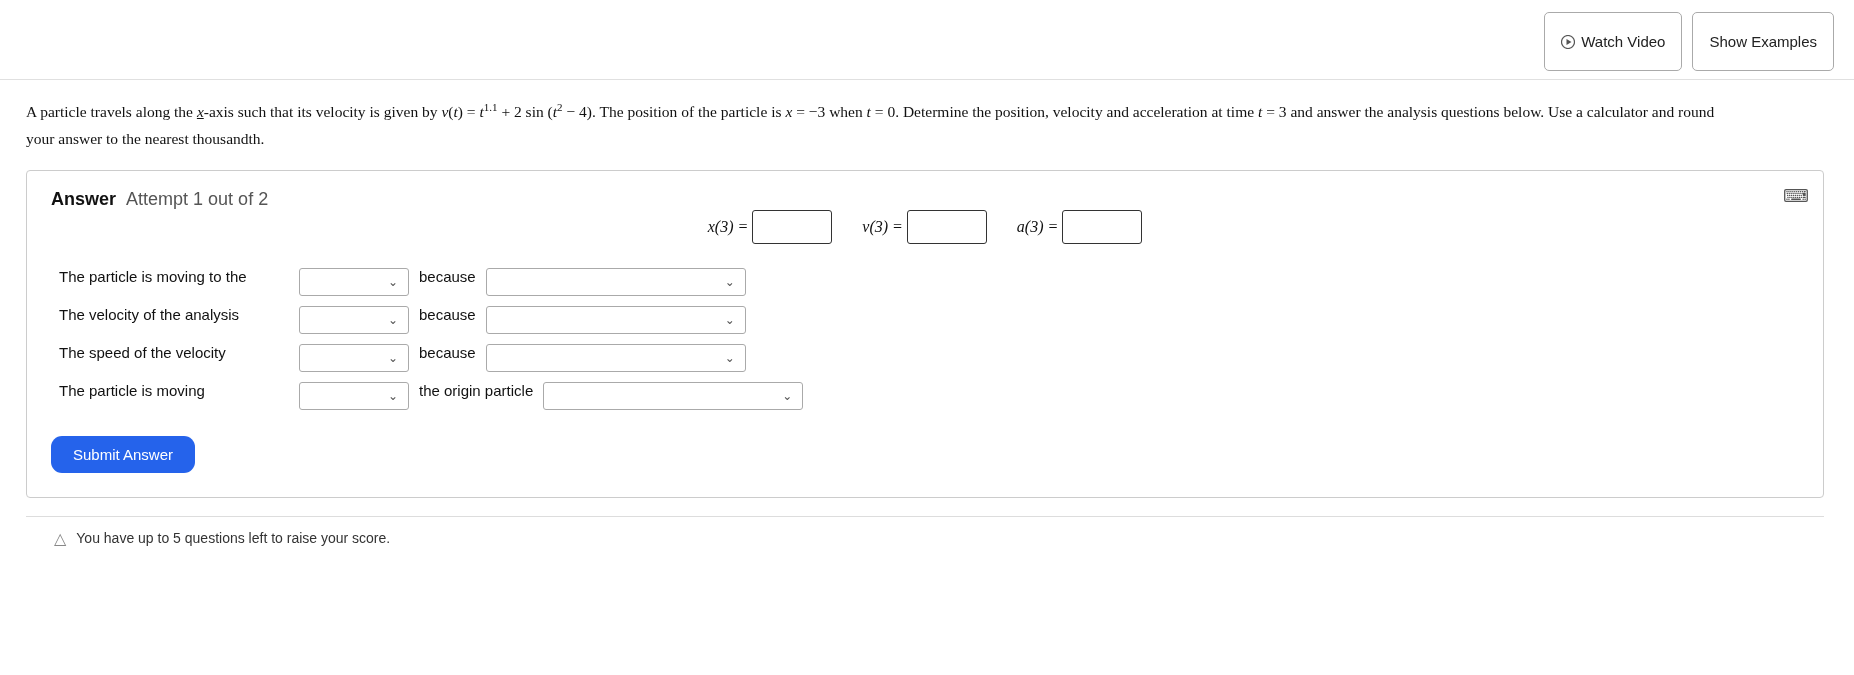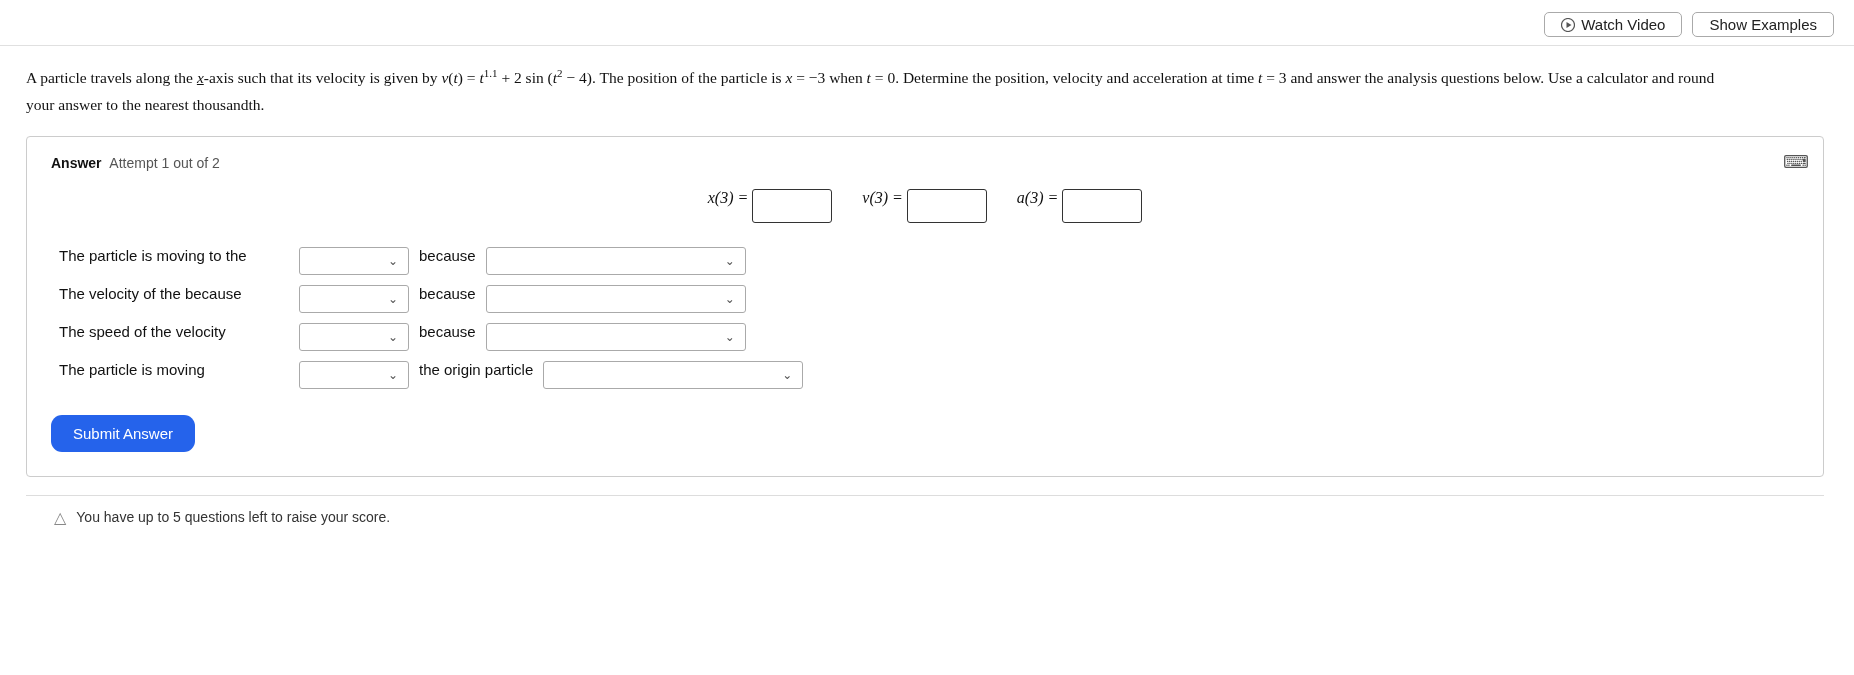--- a/index.html
+++ b/index.html
@@ -25,21 +25,21 @@
       gap: 10px;
       border-bottom: 1px solid #e0e0e0;
     }
     .top-bar-btn {
       display: flex;
       align-items: center;
       gap: 6px;
       border: 1.5px solid #aaa;
       background: #fff;
       border-radius: 5px;
-      padding: 3px 16px;
+      padding: 20px 16px;
       font-size: 15px;
       cursor: pointer;
       font-family: Arial, sans-serif;
       color: #222;
     }
     .top-bar-btn .play-icon {
       width: 14px;
       height: 14px;
       display: inline-flex;
       align-items: center;
@@ -60,40 +60,40 @@
     
     .answer-section {
       border: 1px solid #ccc;
       border-radius: 4px;
       padding: 18px 24px 24px 24px;
       margin-bottom: 18px;
       position: relative;
     }
     .answer-label {
       font-family: Arial, sans-serif;
-      font-size: 14px;
-      margin-bottom: 18px;
+      font-size: 18px;
     }
     .answer-label .bold {
       font-weight: bold;
     }
     .answer-label .attempt {
       color: #555;
       font-weight: normal;
     }
     
     .input-row {
       display: flex;
       align-items: center;
       justify-content: center;
       gap: 30px;
       margin-bottom: 24px;
     }
     .input-group {
       display: flex;
+      align-items: center;
       gap: 4px;
       font-size: 16px;
       font-family: Georgia, serif;
       font-style: italic;
     }
     .input-group input[type="text"] {
       width: 80px;
       height: 34px;
       border: 1.5px solid #333;
       border-radius: 3px;
@@ -264,21 +264,21 @@
             <span class="chevron">⌄</span>
           </div>
           <span class="because-text">because</span>
           <div class="dropdown-box-wide">
             <span>&nbsp;</span>
             <span class="chevron">⌄</span>
           </div>
         </div>
 
         <div class="analysis-row">
-          <span class="row-label">The velocity of the because</span>
+          <span class="row-label">The velocity of the analysis</span>
           <div class="dropdown-box">
             <span>&nbsp;</span>
             <span class="chevron">⌄</span>
           </div>
           <span class="because-text">because</span>
           <div class="dropdown-box-wide">
             <span>&nbsp;</span>
             <span class="chevron">⌄</span>
           </div>
         </div>

